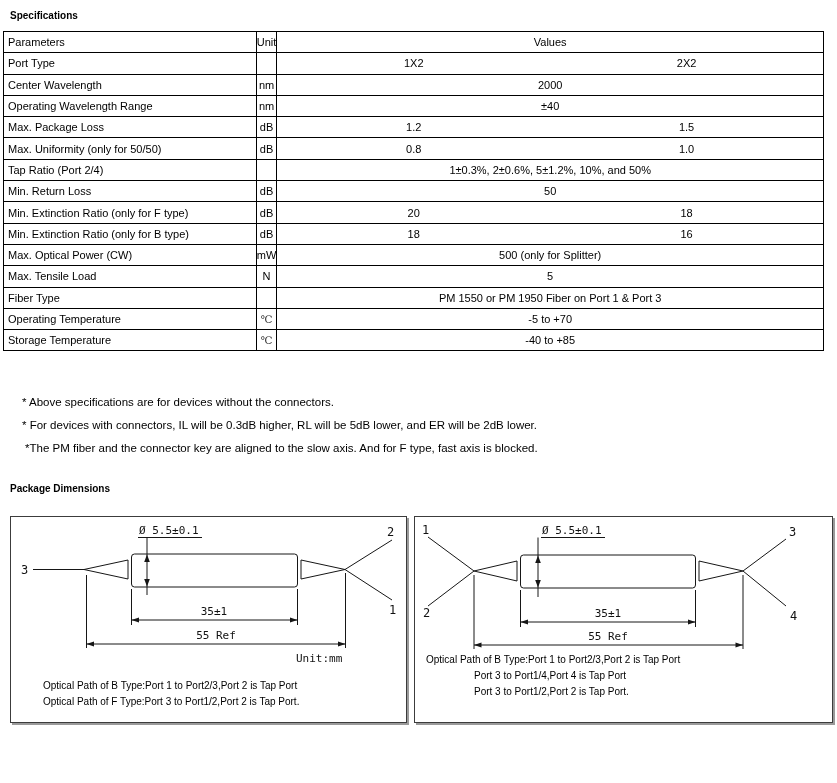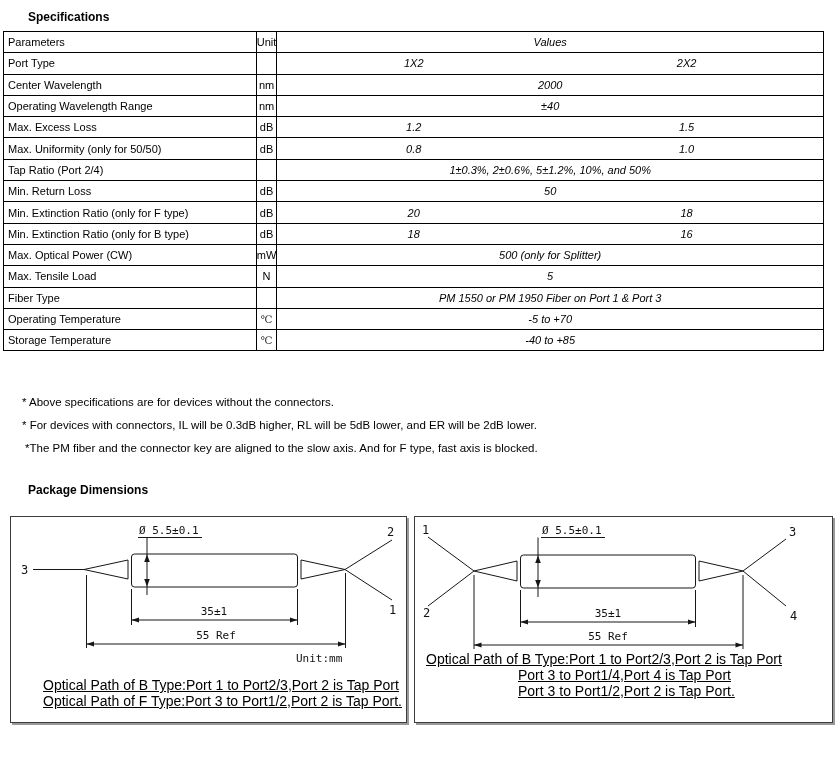--- a/index.html
+++ b/index.html
@@ -3,37 +3,37 @@
 <meta charset="utf-8">
 <style>
   * { margin:0; padding:0; box-sizing:border-box; }
   html,body { background:#fff; }
   body { font-family:"Liberation Sans", sans-serif; color:#000; }
   #page {
     position:relative; width:837px; height:783px; background:#ffffff;
     overflow:hidden;
   }
   .sec-title {
-    position:absolute; left:28px; font-size:12px; font-weight:bold; color:#000;
+    position:absolute; left:10px; font-size:10px; font-weight:bold; color:#000;
   }
   #spec-title { top:10px; }
   #pkg-title  { top:483px; }
 
   
   #spec-table {
     position:absolute; left:3px; top:31px; width:821px;
     border-collapse:collapse; table-layout:fixed;padding-left:38px;
   }
   #spec-table td {
     border:1.5px solid #000; height:21.3px; font-size:11px;
     vertical-align:middle; overflow:hidden; white-space:nowrap;
   }
   #spec-table td.c-param { width:246px; text-align:left; padding:0 0 0 4px; }
   #spec-table td.c-unit  { width:20px;  text-align:center; }
-  #spec-table td.c-values{ width:532px; text-align:center; padding:0;font-style:italic; }
+  #spec-table td.c-values{ width:532px; text-align:center; padding:0; }
   #spec-table td.c-unit.degc { font-family:"DejaVu Serif", serif; color:#3a3a3a; font-size:10.5px; }
   .half { display:inline-block; width:50%; text-align:center; }
 
   
   #footnotes { position:absolute; left:22px; top:391px; font-size:11.5px; line-height:23px; }
   #footnotes .footnote:nth-child(3) { padding-left:3px; }
 
   
   .diag-box {
     position:absolute; top:516px; height:207px; background:#fff;
@@ -43,24 +43,24 @@
   #diag2 { left:414px; width:419px; }
   .diag-box svg { position:absolute; left:0; top:0; }
   .drawing line, .drawing path, .drawing rect { stroke:#161616; stroke-width:1; fill:none; }
   .drawing rect { fill:#ffffff; }
   .drawing polygon { fill:#161616; stroke:none; }
   .drawing text {
     font-family:"DejaVu Sans Mono", monospace; font-size:11px; fill:#111;
     stroke:none;
   }
   .drawing text.port { font-size:12px; }
-  .path-text { position:absolute; font-size:14px; line-height:15.8px; color:#000; white-space:nowrap;text-decoration:underline; }
+  .path-text { position:absolute; font-size:10px; line-height:15.8px; color:#000; white-space:nowrap; }
   #diag1 .path-text { left:32px; top:161px; }
   #diag2 .path-text { left:11px; top:135px; }
-  .path-text .cont { margin-left:92px; }
+  .path-text .cont { margin-left:48px; }
 </style>
 </head>
 <body>
 
 <div id="page">
 
   <div id="spec-title" class="sec-title">Specifications</div>
 
   <table id="spec-table">
     <tbody>
@@ -78,21 +78,21 @@
           <td class="c-param">Center Wavelength</td>
           <td class="c-unit">nm</td>
           <td class="c-values">2000</td>
         </tr>
         <tr>
           <td class="c-param">Operating Wavelength Range</td>
           <td class="c-unit">nm</td>
           <td class="c-values">±40</td>
         </tr>
         <tr>
-          <td class="c-param">Max. Excess Loss</td>
+          <td class="c-param">Max. Package Loss</td>
           <td class="c-unit">dB</td>
           <td class="c-values"><span class="half">1.2</span><span class="half">1.5</span></td>
         </tr>
         <tr>
           <td class="c-param">Max. Uniformity (only for 50/50)</td>
           <td class="c-unit">dB</td>
           <td class="c-values"><span class="half">0.8</span><span class="half">1.0</span></td>
         </tr>
         <tr>
           <td class="c-param">Tap Ratio (Port 2/4)</td>

